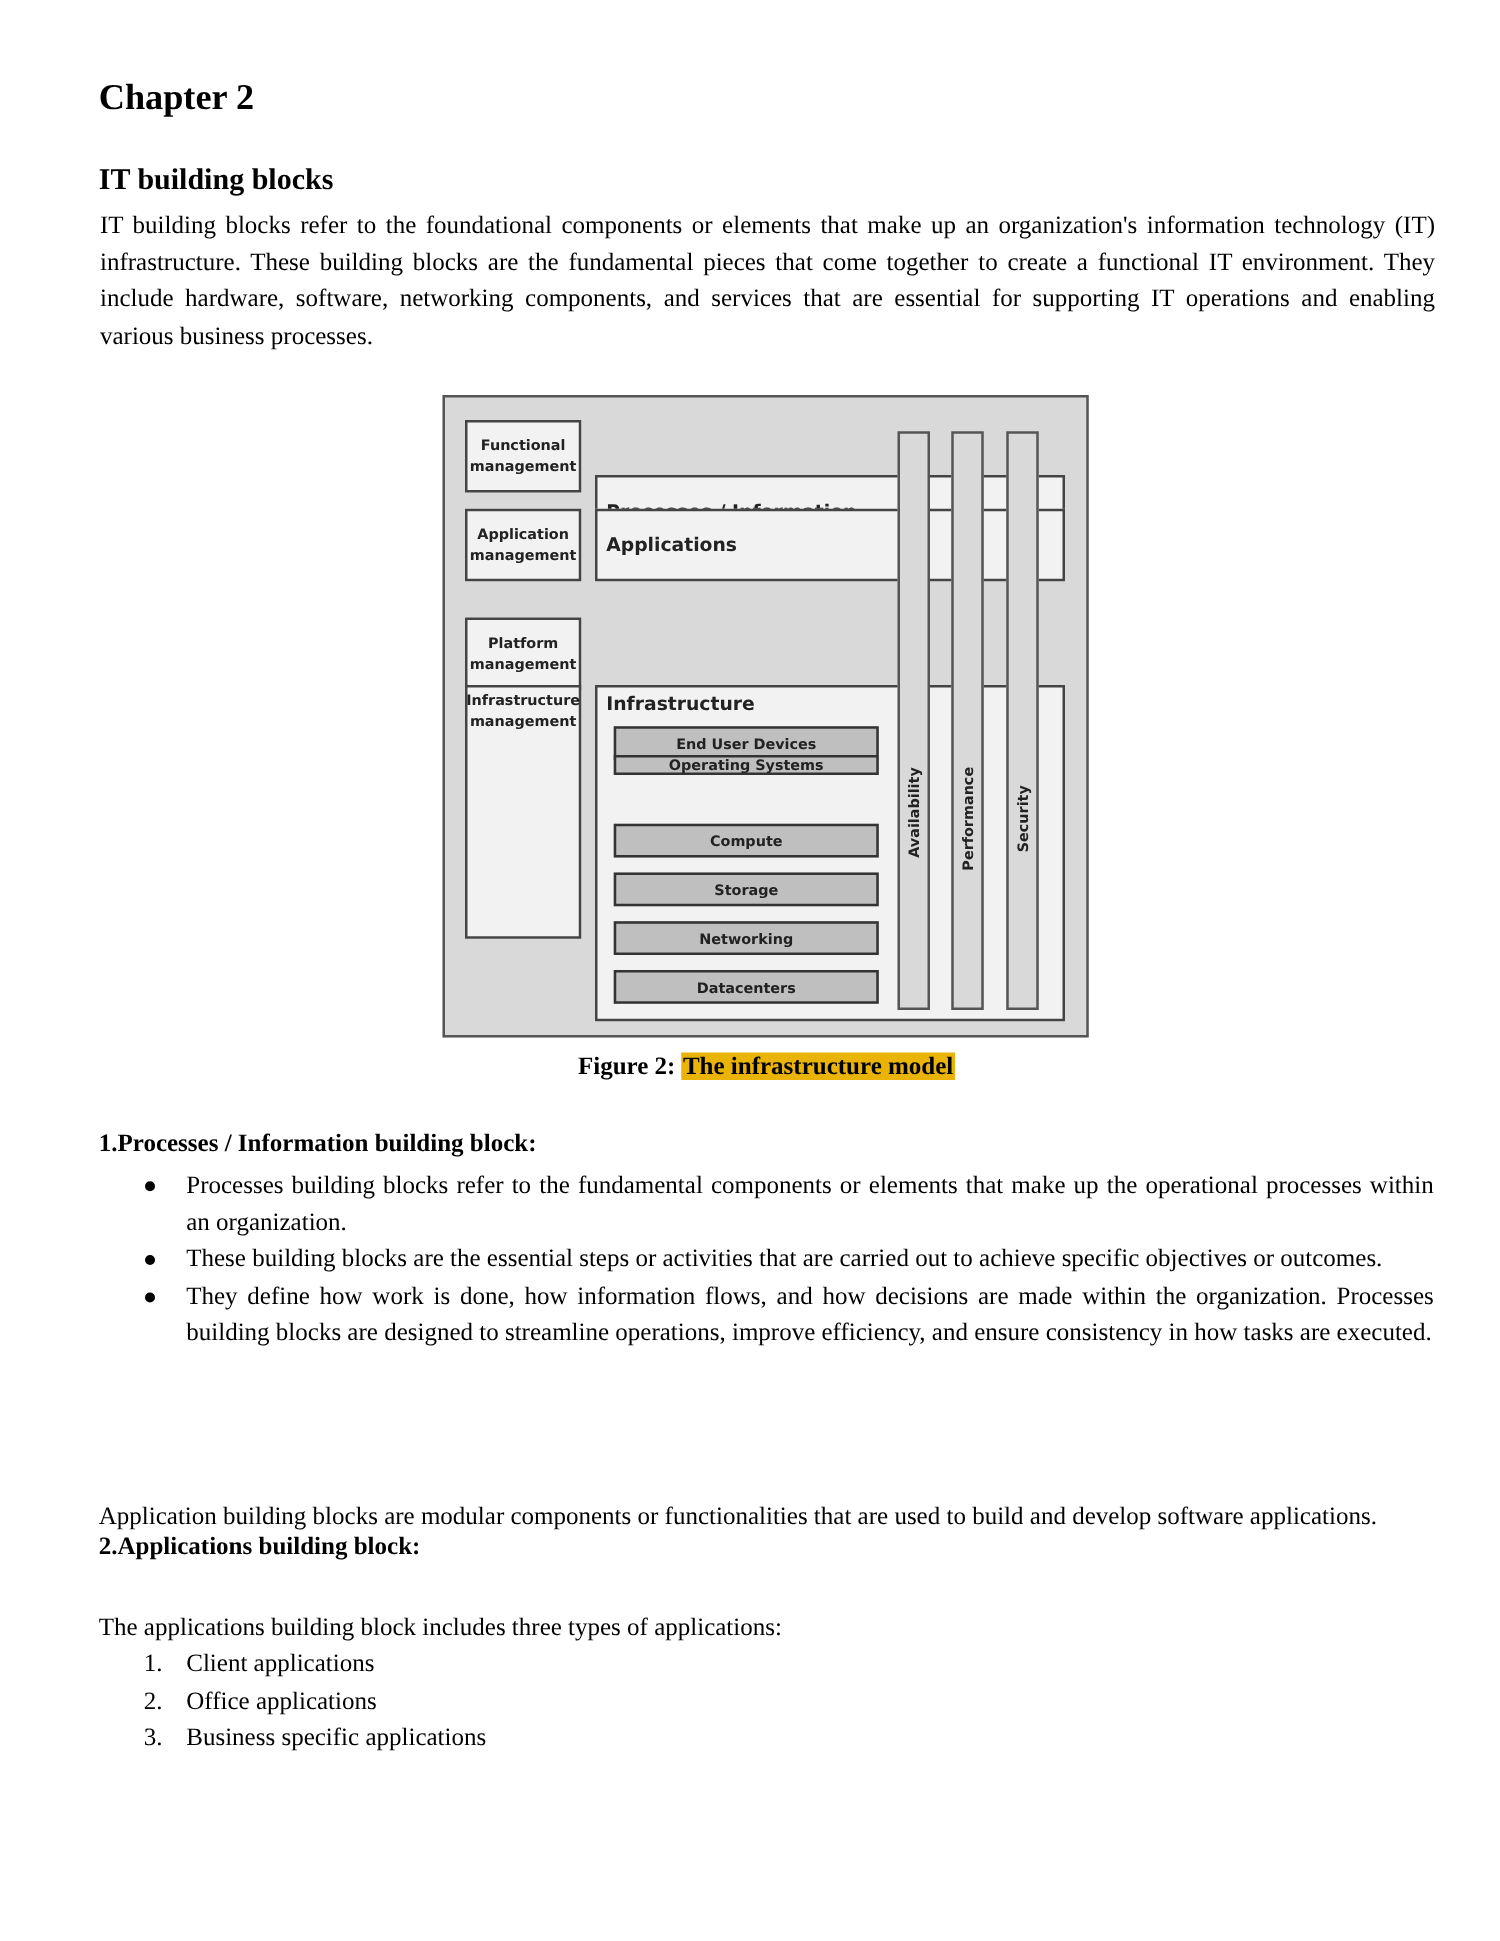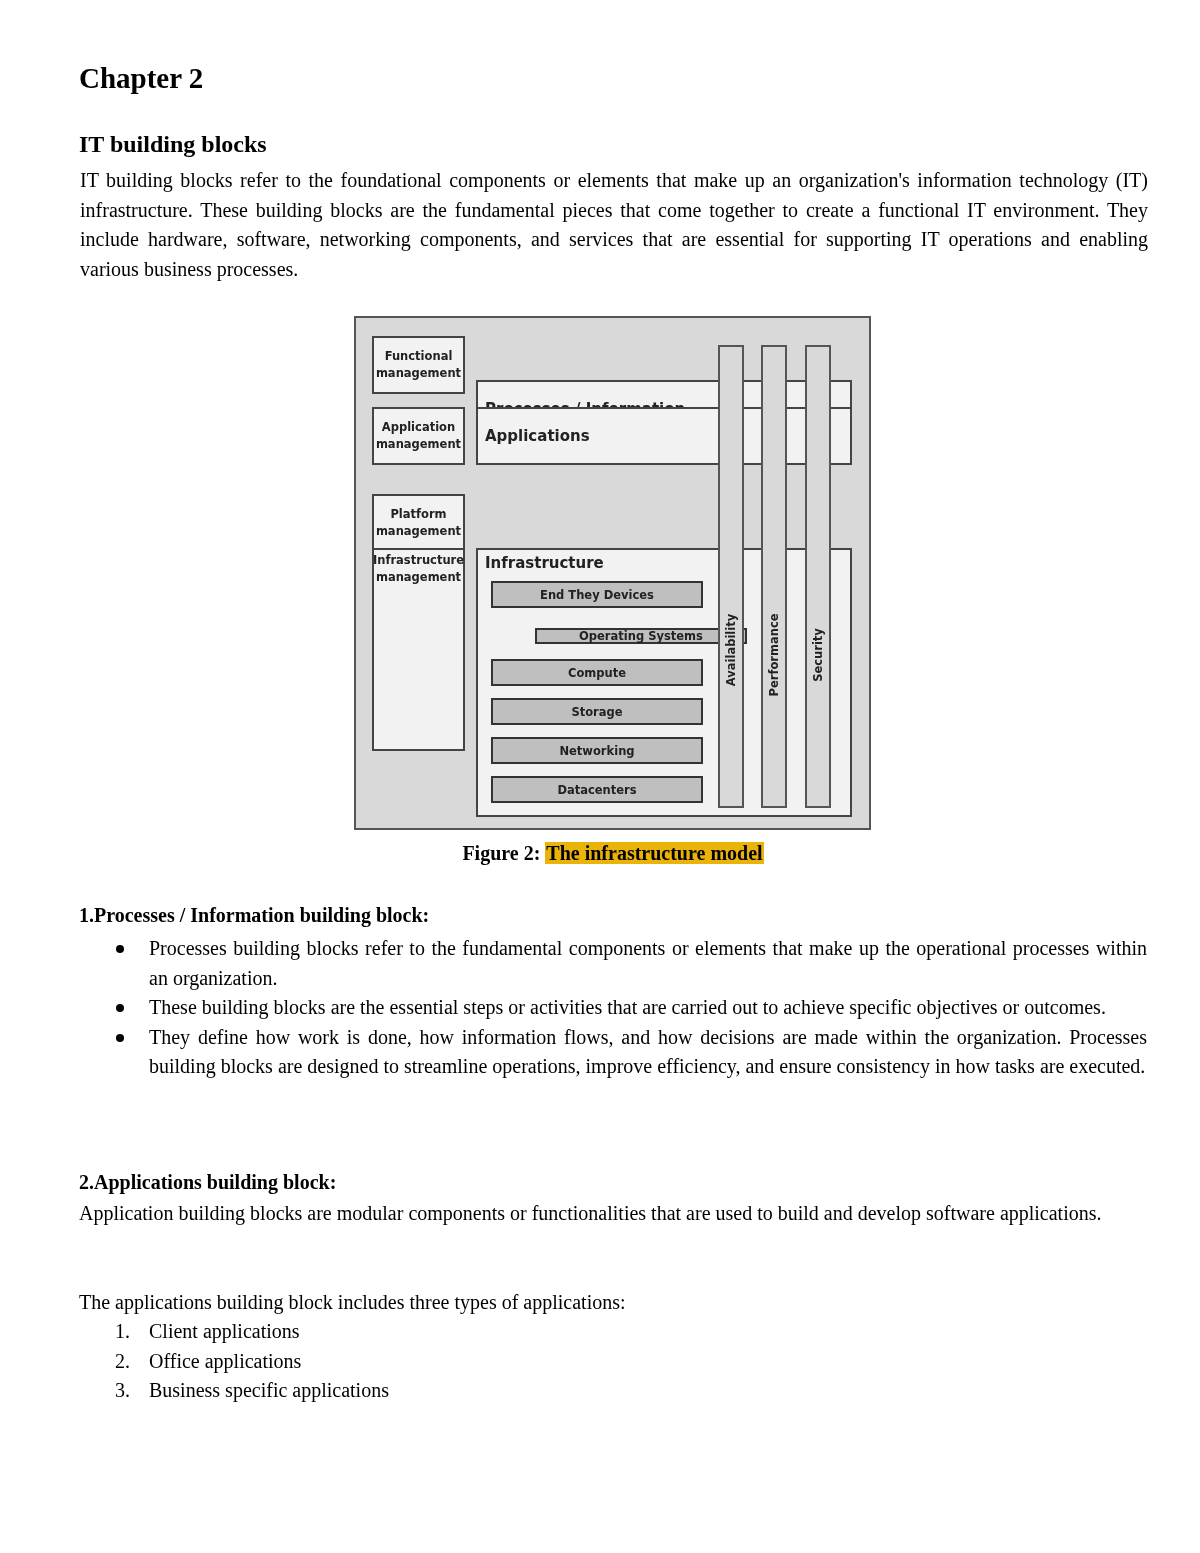--- a/index.html
+++ b/index.html
@@ -53,22 +53,22 @@
 
     <div class="fig-box mgmt" style="left:16px;top:18px;width:93px;height:58px;">Functional management</div>
     <div class="fig-box mgmt" style="left:16px;top:89px;width:93px;height:58px;">Application management</div>
     <div class="fig-box mgmt" style="left:16px;top:160px;width:93px;height:58px;margin-top:16px;">Platform management</div>
     <div class="fig-box mgmt top" style="left:16px;top:230px;width:93px;height:203px;">Infrastructure management</div>
 
     <div class="fig-box layer" style="left:120px;top:18px;width:376px;height:58px;margin-top:44px;">Processes / Information</div>
     <div class="fig-box layer" style="left:120px;top:89px;width:376px;height:58px;">Applications</div>
     <div class="fig-box layer top" style="left:120px;top:230px;width:376px;height:269px;">Infrastructure</div>
 
-    <div class="infra-item" style="left:135px;top:263px;width:212px;height:27px;">End They Devices</div>
-    <div class="infra-item" style="left:135px;top:310px;width:212px;height:16px;margin-left:44px;">Operating Systems</div>
+    <div class="infra-item" style="left:135px;top:263px;width:212px;height:27px;">End User Devices</div>
+    <div class="infra-item" style="left:135px;top:286px;width:212px;height:16px;">Operating Systems</div>
     <div class="infra-item" style="left:135px;top:341px;width:212px;height:27px;">Compute</div>
     <div class="infra-item" style="left:135px;top:380px;width:212px;height:27px;">Storage</div>
     <div class="infra-item" style="left:135px;top:419px;width:212px;height:27px;">Networking</div>
     <div class="infra-item" style="left:135px;top:458px;width:212px;height:27px;">Datacenters</div>
 
     <div class="pillar" style="left:362px;top:27px;width:26px;height:463px;">
       <span class="pillar-label" style="top:303px;">Availability</span>
     </div>
     <div class="pillar" style="left:405px;top:27px;width:26px;height:463px;">
       <span class="pillar-label" style="top:308px;">Performance</span>
@@ -83,21 +83,21 @@
     <span class="hl">The infrastructure model</span>
   </div>
 
   <h3 class="h3" style="top:904px;">1.Processes / Information building block:</h3>
   <ul class="bullets">
     <li><span class="dot"></span><span>Processes building blocks refer to the fundamental components or elements that make up the operational processes within an organization.</span></li>
     <li><span class="dot"></span><span>These building blocks are the essential steps or activities that are carried out to achieve specific objectives or outcomes.</span></li>
     <li><span class="dot"></span><span>They define how work is done, how information flows, and how decisions are made within the organization. Processes building blocks are designed to streamline operations, improve efficiency, and ensure consistency in how tasks are executed.</span></li>
   </ul>
 
-  <h3 class="h3" style="top:1171px;">2.Applications building block:</h3>
+  <h3 class="h3" style="top:1226px;">2.Applications building block:</h3>
   <p class="para" style="top:1199px;">Application building blocks are modular components or functionalities that are used to build and develop software applications.</p>
   <p class="para" style="top:1288px;">The applications building block includes three types of applications:</p>
   <ol class="olist">
     <li><span class="num">1.</span><span>Client applications</span></li>
     <li><span class="num">2.</span><span>Office applications</span></li>
     <li><span class="num">3.</span><span>Business specific applications</span></li>
   </ol>
 </div>
 
 </body></html>

